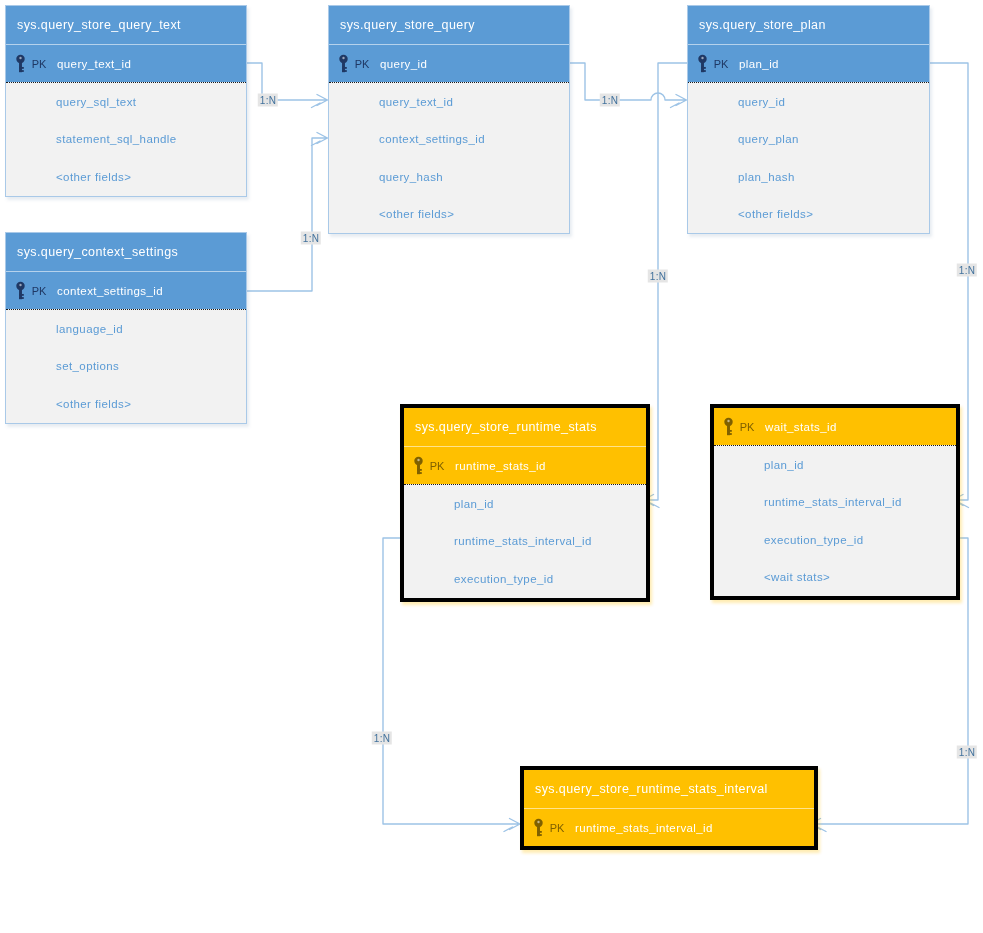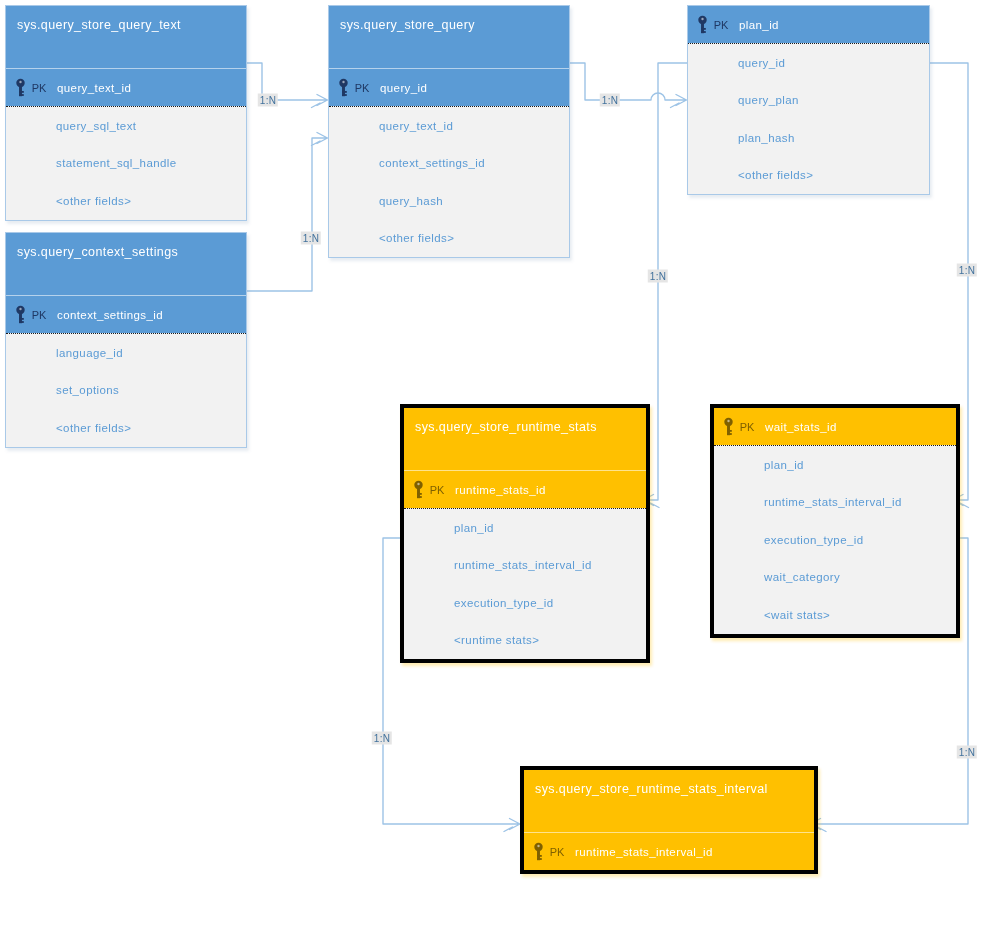--- a/index.html
+++ b/index.html
@@ -1,21 +1,21 @@
 <!DOCTYPE html>
 <html><head>
 <meta charset="utf-8">
 <style>
   html,body{margin:0;padding:0;background:#fff;font-family:"Liberation Sans",sans-serif;}
   .canvas{position:relative;width:983px;height:933px;background:#ffffff;overflow:hidden;}
   svg.wires{position:absolute;left:0;top:0;}
   .table{position:absolute;background:#f2f2f2;}
   .table.blue{border:1px solid #a9c9e8;box-shadow:2px 3px 3px rgba(120,150,180,.18);}
   .table.orange{border:4px solid #000000;box-shadow:2px 3px 3px rgba(255,192,0,.30);}
-  .t-header{height:38px;display:flex;padding:12px 11px;color:#ffffff;
+  .t-header{height:38px;display:flex;align-items:center;padding:0 11px;color:#ffffff;
             font-size:12.5px;letter-spacing:.4px;white-space:nowrap;
             border-bottom:1px solid rgba(255,255,255,.55);}
   .blue .t-header,.blue .t-pk{background:#5b9bd5;}
   .orange .t-header,.orange .t-pk{background:#ffc000;}
   .t-pk{height:37px;display:flex;align-items:center;text-align:center;}
   .key-icon{margin:0 3px 0 9px;display:inline-flex;line-height:0;}
   .blue .key-icon{color:#1f3864;}
   .orange .key-icon{color:#7f6000;}
   .pk-label{font-size:11px;width:20px;}
   .blue .pk-label{color:#1f3864;}
@@ -109,20 +109,23 @@
       <div class="t-row">
           <span class="f">query_hash</span>
         </div>
       <div class="t-row">
           <span class="f">&lt;other fields&gt;</span>
         </div>
     </div>
   </div>
 
   <div class="table blue" style="left:687px;top:5px;width:241px">
+    <div class="t-header">
+      <span>sys.query_store_plan</span>
+    </div>
     <div class="t-pk">
       <span class="key-icon">
         <svg width="11" height="19" viewBox="0 0 12 20">
             <circle cx="6" cy="5" r="4.6" fill="currentColor"></circle>
             <circle cx="6" cy="4" r="1.3" fill="#ffffff" opacity=".55"></circle>
             <rect x="4.4" y="8" width="3.2" height="11.5" fill="currentColor"></rect>
             <rect x="4.4" y="13.8" width="5.2" height="2" fill="currentColor"></rect>
             <rect x="4.4" y="17.2" width="5.2" height="2" fill="currentColor"></rect>
           </svg>
       </span>
@@ -195,23 +198,20 @@
     <div class="t-body">
       <div class="t-row">
           <span class="f">plan_id</span>
         </div>
       <div class="t-row">
           <span class="f">runtime_stats_interval_id</span>
         </div>
       <div class="t-row">
           <span class="f">execution_type_id</span>
         </div>
-      <div class="t-row">
-          <span class="f">&lt;runtime stats&gt;</span>
-        </div>
     </div>
   </div>
 
   <div class="table orange" style="left:710px;top:404px;width:242px">
     <div class="t-pk">
       <span class="key-icon">
         <svg width="11" height="19" viewBox="0 0 12 20">
             <circle cx="6" cy="5" r="4.6" fill="currentColor"></circle>
             <circle cx="6" cy="4" r="1.3" fill="#ffffff" opacity=".55"></circle>
             <rect x="4.4" y="8" width="3.2" height="11.5" fill="currentColor"></rect>
@@ -226,23 +226,20 @@
       <div class="t-row">
           <span class="f">plan_id</span>
         </div>
       <div class="t-row">
           <span class="f">runtime_stats_interval_id</span>
         </div>
       <div class="t-row">
           <span class="f">execution_type_id</span>
         </div>
       <div class="t-row">
-          <span class="f">wait_category</span>
-        </div>
-      <div class="t-row">
           <span class="f">&lt;wait stats&gt;</span>
         </div>
     </div>
   </div>
 
   <div class="table orange" style="left:520px;top:766px;width:290px">
     <div class="t-header">
       <span>sys.query_store_runtime_stats_interval</span>
     </div>
     <div class="t-pk">

